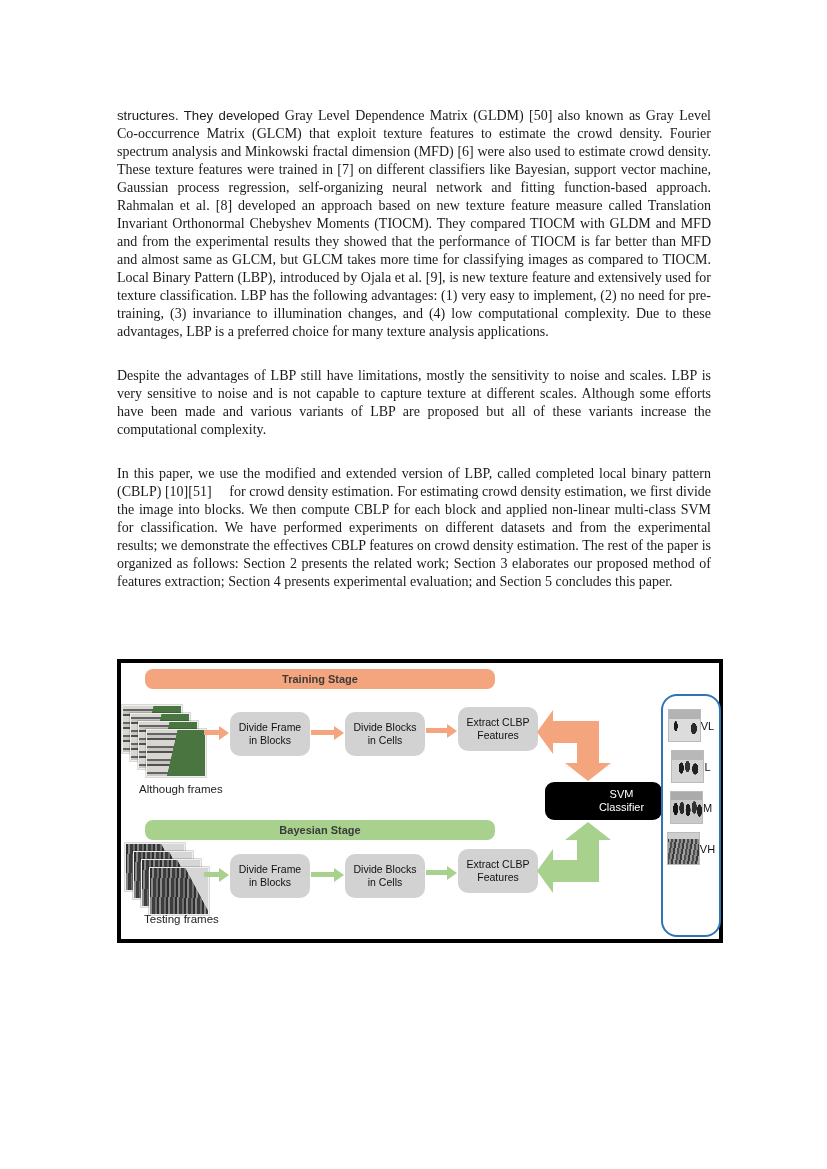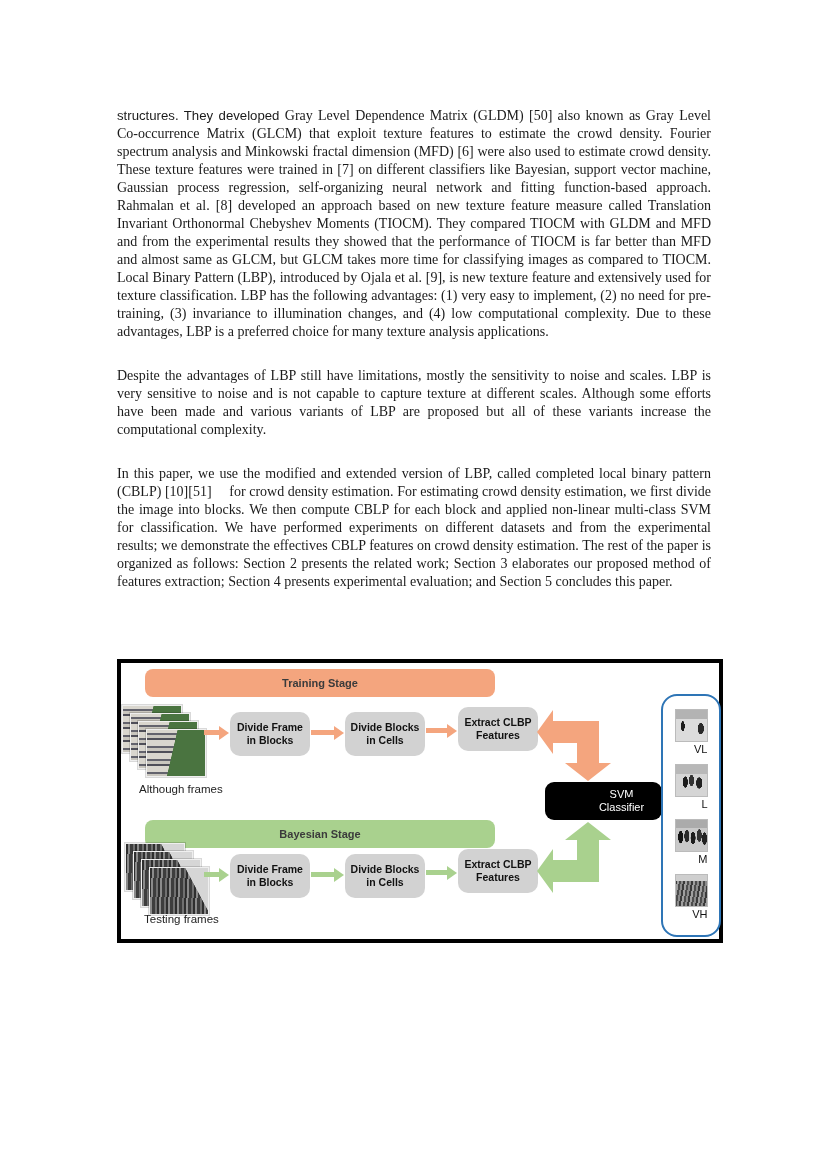--- a/index.html
+++ b/index.html
@@ -12,30 +12,30 @@
   .text-col{position:absolute;left:117px;top:107px;width:594px;}
   .text-col p{margin:0 0 26px 0;font-size:14px;line-height:18px;text-align:justify;}
   .lead-sans{font-family:"Liberation Sans",sans-serif;font-size:13.2px;}
   
   .figure{
     position:absolute;left:117px;top:659px;width:606px;height:284px;
     border:4px solid #000;box-sizing:border-box;background:#fff;
     font-family:"Liberation Sans",sans-serif;
   }
   .stage-bar{
-    position:absolute;left:24px;width:350px;height:28px;border-radius:8px;
+    position:absolute;left:24px;width:350px;height:20px;border-radius:8px;
     display:flex;align-items:center;justify-content:center;
     font-size:11px;font-weight:700;color:#3b3b3b;
   }
   .stage-bar.or{top:6px;background:#F4A57E;}
   .stage-bar.gr{top:157px;background:#A9D18E;}
   .gbox{
     position:absolute;width:80px;height:44px;background:#D2D2D2;border-radius:10px;
     display:flex;align-items:center;justify-content:center;text-align:center;
-    font-size:10.5px;line-height:13px;color:#111;white-space:pre-line;font-weight:bold;
+    font-size:10.5px;line-height:13px;color:#111;white-space:pre-line;
   }
   .svm{
     position:absolute;left:424px;top:119px;width:81px;height:38px;background:#000;
     border-radius:9px;display:flex;align-items:center;justify-content:center;
     text-align:center;color:#fff;font-size:11px;line-height:13px;white-space:pre-line;padding-left:36px;
   }
   
   .sarrow{position:absolute;height:5px;background:currentColor;}
   .sarrow::after{
     content:'';position:absolute;right:-10px;top:-4.5px;
@@ -69,21 +69,21 @@
   }
   .frames-label{position:absolute;font-size:11.5px;color:#222;}
   .frames-label.trn{left:18px;top:120px;}
   .frames-label.tst{left:23px;top:250px;}
   
   .panel{
     position:absolute;left:540px;top:31px;width:60px;height:243px;box-sizing:border-box;
     border:2.5px solid #2E75B6;border-radius:16px;background:#fff;
     display:flex;flex-direction:column;align-items:center;padding-top:13px;
   }
-  .cls-item{display:flex;flex-direction:column;align-items:flex-end;margin-bottom:8px;}
+  .cls-item{display:flex;align-items:center;margin-bottom:8px;}
   .cls-thumb{width:33px;height:33px;border:1px solid #bbb;box-sizing:border-box;}
   .cls-label{font-size:11px;color:#111;margin-top:1px;line-height:13px;}
   .thumb-vl{
     background:
       radial-gradient(ellipse 3px 8px at 22% 52%, #1c1c1c 60%, rgba(0,0,0,0) 65%),
       radial-gradient(ellipse 5px 9px at 80% 60%, #2a2a2a 60%, rgba(0,0,0,0) 65%),
       linear-gradient(180deg,#b3b3b3 0 28%,#dcdcdc 28% 100%);
   }
   .thumb-l{
     background:

